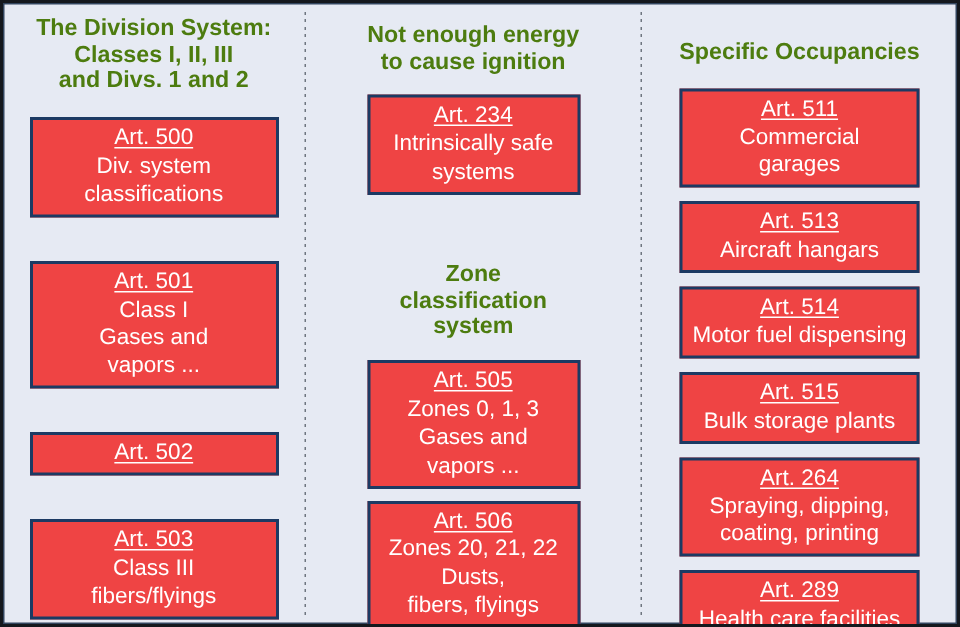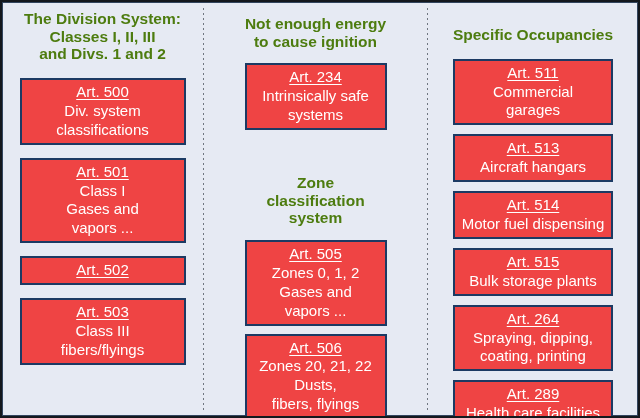--- a/index.html
+++ b/index.html
@@ -41,21 +41,21 @@
 
   .box {
     background: #ef4444;
     border: 2px solid #1c3a63;
     color: #ffffff;
     text-align: center;
     font-size: 15px;
     line-height: 1.26;
     padding: 3px 4px;
   }
-  .col1 .box { width: 166px; margin-bottom: 13px; }
+  .col1 .box { width: 166px; margin-bottom: 29px; }
   .col2 .box { width: 142px; margin-bottom: 8px; }
   .col3 .box { width: 160px; margin-bottom: 9px; }
 
   .art {
     display: inline-block;
     text-decoration: underline;
     text-underline-offset: 2px;
     cursor: pointer;
   }
   .desc { white-space: pre-line; text-align: center; }
@@ -105,21 +105,21 @@
       <div class="desc">Intrinsically safe
 systems</div>
     </div>
 
     <div class="col-header zone-header">Zone
 classification
 system</div>
 
     <div class="box">
       <span class="art">Art. 505</span>
-      <div class="desc">Zones 0, 1, 2
+      <div class="desc">Zones 0, 1, 3
 Gases and
 vapors ...</div>
     </div>
 
     <div class="box">
       <span class="art">Art. 506</span>
       <div class="desc">Zones 20, 21, 22
 Dusts,
 fibers, flyings</div>
     </div>

